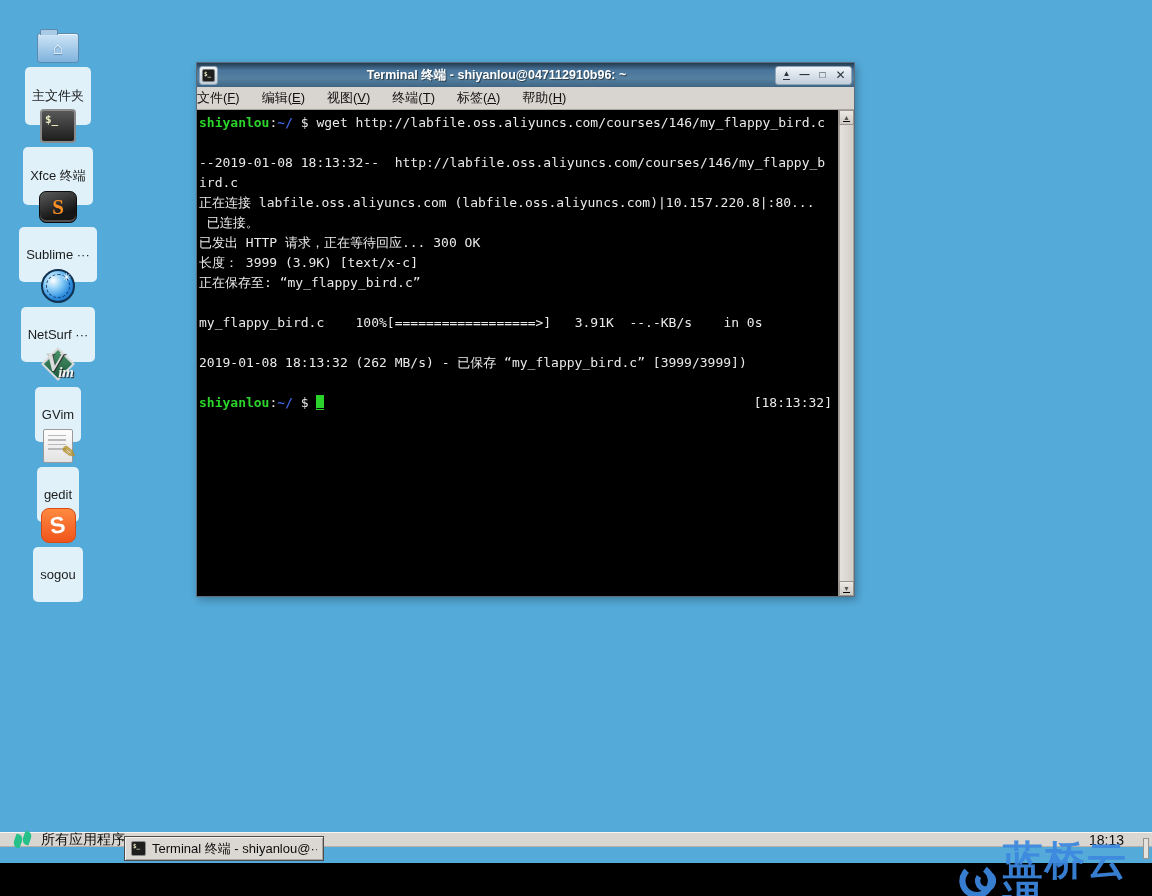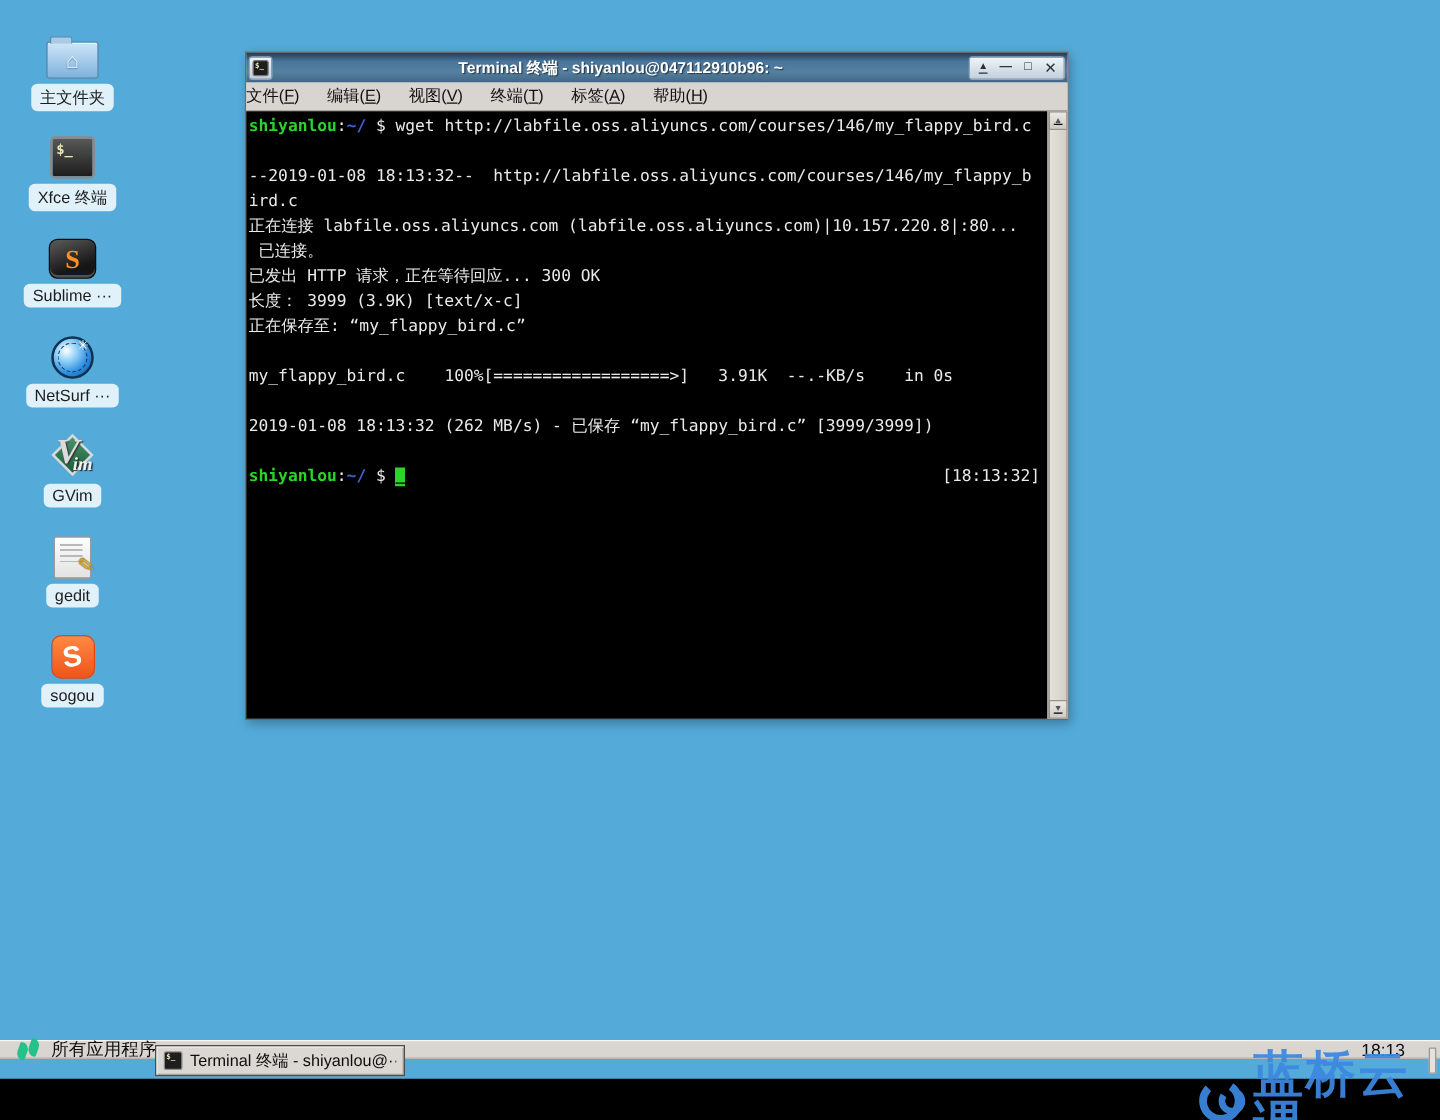--- a/index.html
+++ b/index.html
@@ -2,21 +2,21 @@
 <html><head>
 <meta charset="utf-8">
 <style>
   * { margin:0; padding:0; box-sizing:border-box; }
   html,body { width:1152px; height:896px; overflow:hidden; }
   body { font-family:"Liberation Sans","DejaVu Sans",sans-serif; position:relative; background:#54abd9; }
 
   
   .dicon { position:absolute; left:10px; width:96px; text-align:center; cursor:default; }
   .dicon .glyphbox { height:38px; display:flex; align-items:flex-end; justify-content:center; }
-  .dicon .dlabel { display:inline-block; margin-top:4px; padding:2px 7px; font-size:13px; color:#1c1c1c;
+  .dicon .dlabel { display:inline-block; margin-top:4px; padding:20px 7px; font-size:13px; color:#1c1c1c;
                    background:rgba(237,246,252,0.92); border-radius:5px; white-space:nowrap; }
 
   .ic-folder { position:relative; width:42px; height:30px; border-radius:3px;
                background:linear-gradient(180deg,#cfe5f7,#7fb2dd); border:1px solid #5d89ad;
                box-shadow:inset 0 1px 0 rgba(255,255,255,.7); }
   .ic-folder:before { content:""; position:absolute; top:-5px; left:2px; width:16px; height:5px;
                background:#a9cbe6; border:1px solid #5d89ad; border-bottom:none; border-radius:2px 2px 0 0; }
   .ic-folder .home-glyph { position:absolute; inset:0; display:flex; align-items:center; justify-content:center;
                color:#f2f8fd; font-size:17px; line-height:1; text-shadow:0 1px 1px #4a7aa0; }
 
@@ -49,21 +49,21 @@
   .ic-gedit:before { content:""; position:absolute; left:4px; right:6px; top:5px; height:16px;
               background:repeating-linear-gradient(180deg,#b9b9b9 0 1.5px,transparent 1.5px 4.5px); }
   .ic-gedit .pencil-glyph { position:absolute; right:-4px; bottom:-1px; font-size:17px; color:#caa12c;
               transform:rotate(-8deg); text-shadow:0 0 1px #7a5c10; }
 
   .ic-sogou { width:35px; height:35px; border-radius:8px; background:linear-gradient(180deg,#ff8a40,#f0541c);
               border:1px solid #d84a12; display:flex; align-items:center; justify-content:center; }
   .ic-sogou .s-glyph { color:#fff; font-size:23px; font-weight:bold; transform:rotate(-8deg); }
 
   
-  .window { position:absolute; left:196px; top:41px; width:659px; height:535px;
+  .window { position:absolute; left:196px; top:62px; width:659px; height:535px;
             background:#d8d4d0; border:1px solid #5c6c7a; box-shadow:2px 3px 8px rgba(0,0,0,.28);
             display:flex; flex-direction:column; }
   .titlebar { height:24px; background:linear-gradient(180deg,#223a4e 0%,#49759c 30%,#55809f 65%,#3f6585 100%);
               display:flex; align-items:center; padding:0 2px; gap:4px; }
   .tb-iconbtn { width:19px; height:19px; border-radius:3px; background:linear-gradient(180deg,#f0f4f8,#c2cfdb);
               border:1px solid #8fa5b8; display:flex; align-items:center; justify-content:center; }
   .tb-iconbtn .mini-term { width:13px; height:13px; background:#1e1e1e; border:1px solid #777; border-radius:2px;
               font-family:"DejaVu Sans Mono",monospace; font-size:6px; font-weight:bold; color:#e9e9c0;
               line-height:1; padding:1px 0 0 1px; }
   .tb-title { flex:1; text-align:center; color:#ffffff; font-size:12.5px; font-weight:bold;

